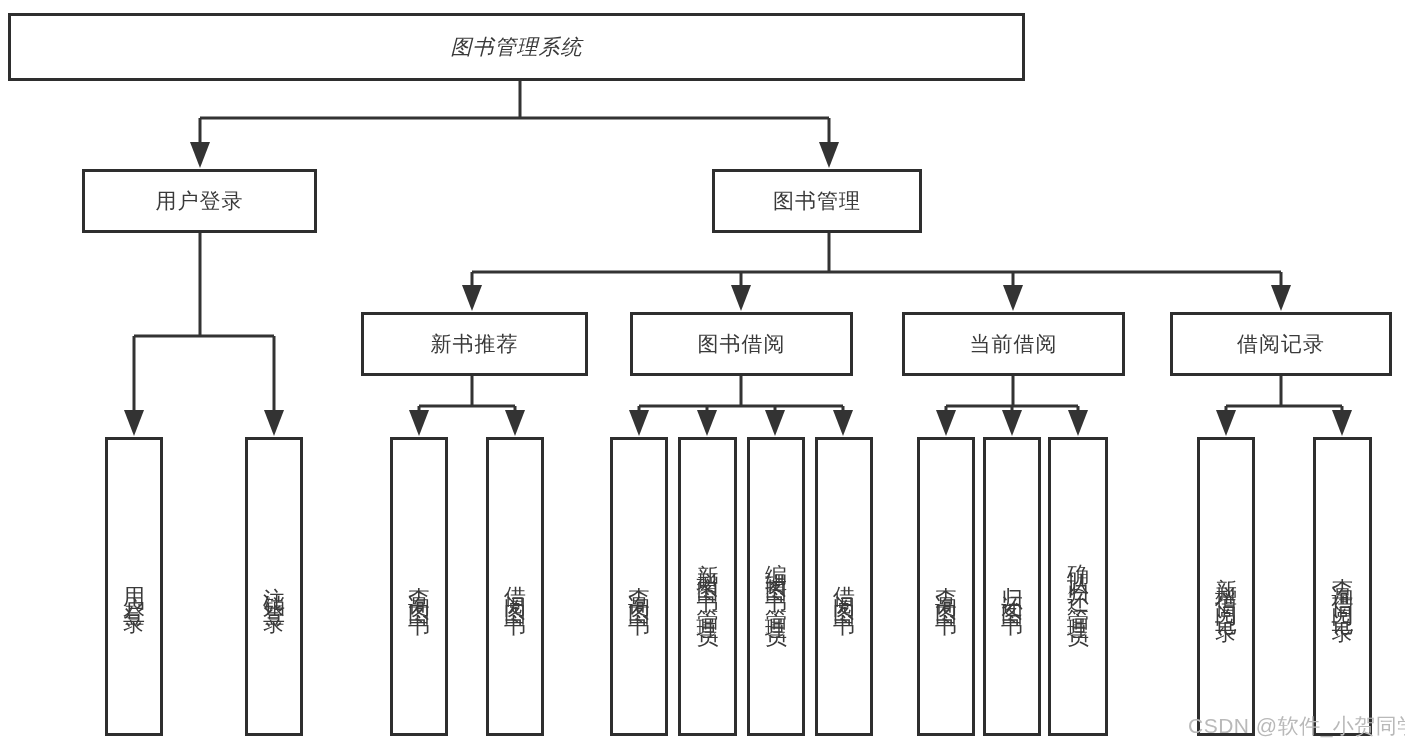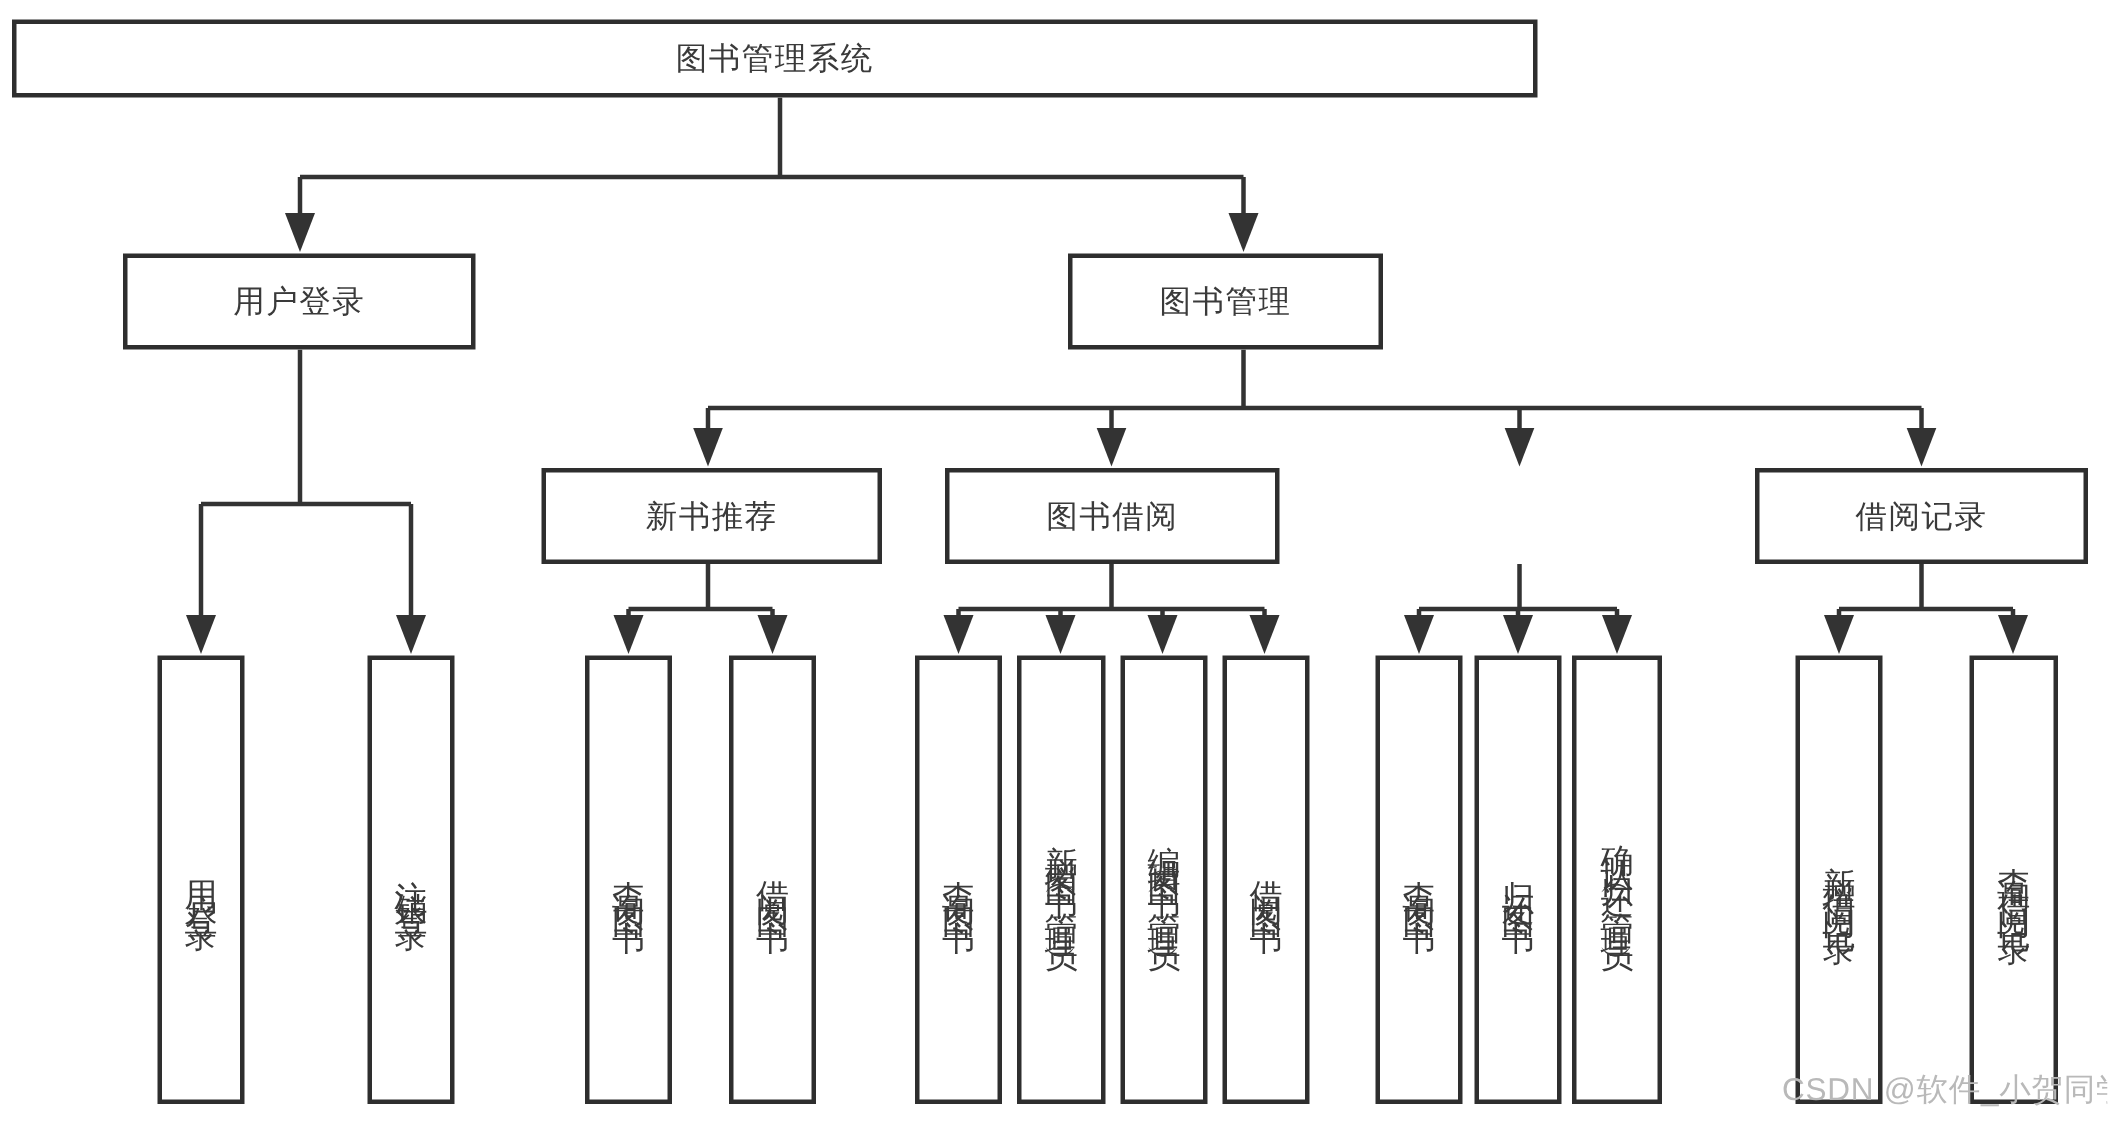--- a/index.html
+++ b/index.html
@@ -75,27 +75,28 @@
     <line x1="707" y1="406" x2="707" y2="411" stroke="#333333" stroke-width="3" marker-end="url(#arr)"></line>
     <line x1="775" y1="406" x2="775" y2="411" stroke="#333333" stroke-width="3" marker-end="url(#arr)"></line>
     <line x1="843" y1="406" x2="843" y2="411" stroke="#333333" stroke-width="3" marker-end="url(#arr)"></line>
     <line x1="946" y1="406" x2="946" y2="411" stroke="#333333" stroke-width="3" marker-end="url(#arr)"></line>
     <line x1="1012" y1="406" x2="1012" y2="411" stroke="#333333" stroke-width="3" marker-end="url(#arr)"></line>
     <line x1="1078" y1="406" x2="1078" y2="411" stroke="#333333" stroke-width="3" marker-end="url(#arr)"></line>
     <line x1="1226" y1="406" x2="1226" y2="411" stroke="#333333" stroke-width="3" marker-end="url(#arr)"></line>
     <line x1="1342" y1="406" x2="1342" y2="411" stroke="#333333" stroke-width="3" marker-end="url(#arr)"></line>
   </svg>
 
-  <div class="node hbox" style="left:8px;top:13px;width:1017px;height:52px;">图书管理系统</div>
+  <div class="node hbox" style="left:8px;top:13px;width:1017px;height:68px;font-style:italic;">图书管理系统</div>
 
   <div class="node hbox" style="left:82px;top:169px;width:235px;height:64px;">用户登录</div>
   <div class="node hbox" style="left:712px;top:169px;width:210px;height:64px;">图书管理</div>
 
   <div class="node hbox" style="left:630px;top:312px;width:223px;height:64px;">图书借阅</div>
   <div class="node hbox" style="left:361px;top:312px;width:227px;height:64px;">新书推荐</div>
+  <div class="node hbox" style="left:902px;top:312px;width:223px;height:64px;">当前借阅</div>
   <div class="node hbox" style="left:1170px;top:312px;width:222px;height:64px;">借阅记录</div>
 
   <div class="node vbox" style="left:105px;top:437px;width:58px;height:299px;">用户登录</div>
   <div class="node vbox" style="left:245px;top:437px;width:58px;height:299px;">注销登录</div>
 
   <div class="node vbox" style="left:390px;top:437px;width:58px;height:299px;">查询图书</div>
   <div class="node vbox" style="left:486px;top:437px;width:58px;height:299px;">借阅图书</div>
 
   <div class="node vbox" style="left:610px;top:437px;width:58px;height:299px;">查询图书</div>
   <div class="node vbox" style="left:678px;top:437px;width:59px;height:299px;">新增图书（管理员）</div>

